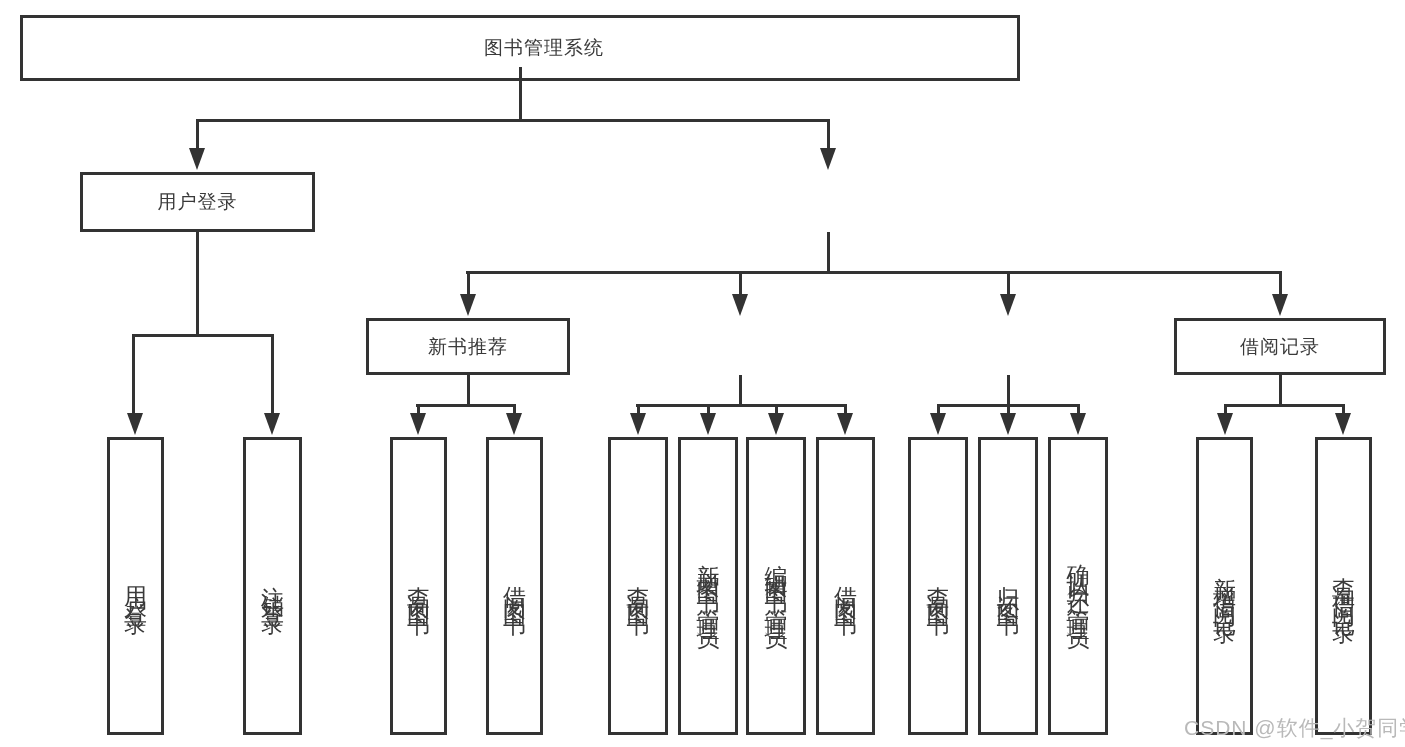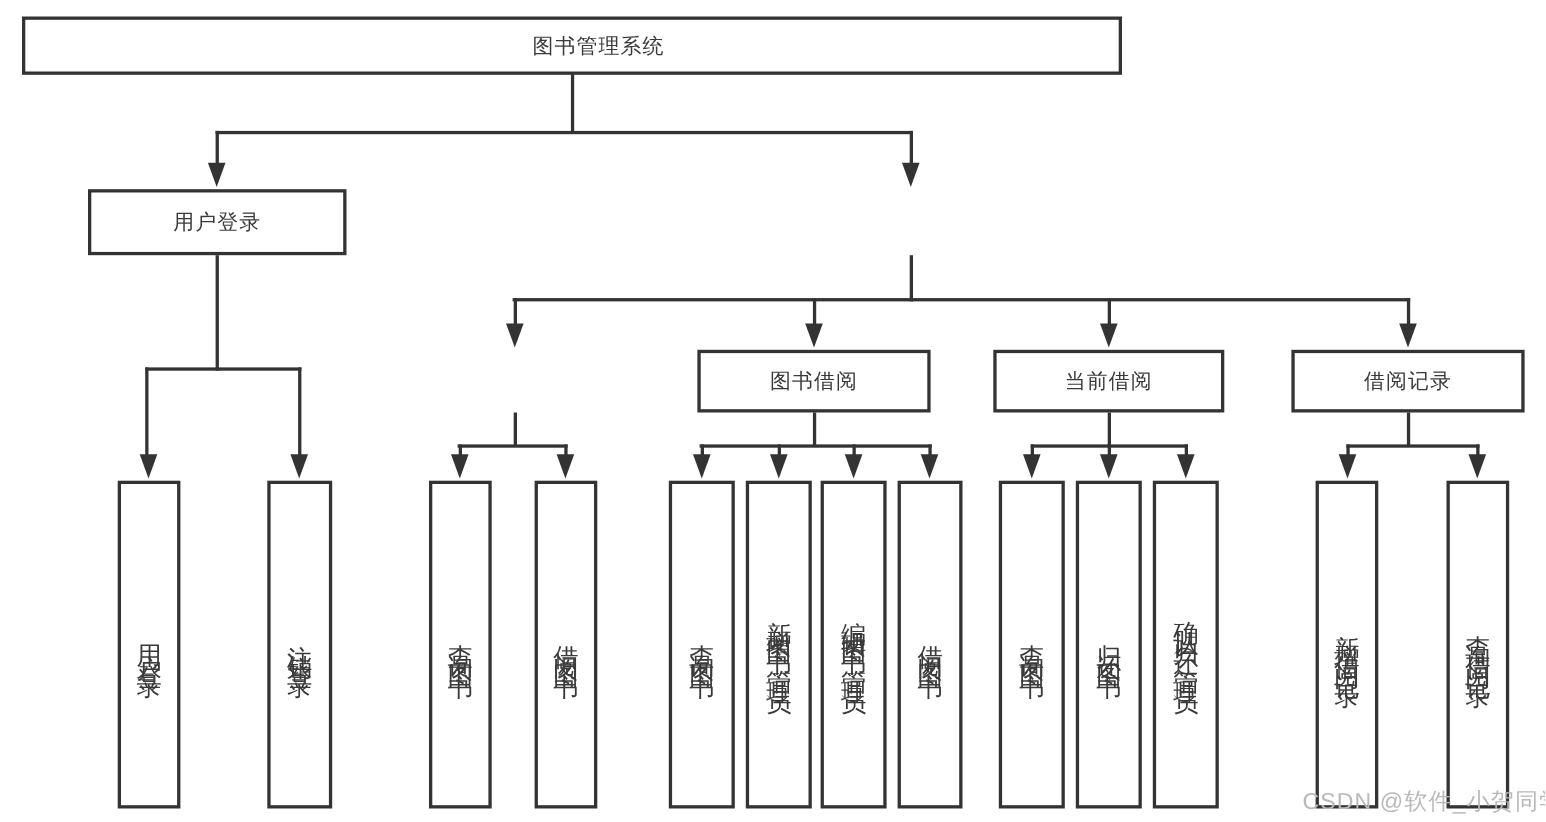--- a/index.html
+++ b/index.html
@@ -47,21 +47,21 @@
     color:var(--wm);
     letter-spacing:1px;
     white-space:nowrap;
   }
 </style>
 </head>
 <body>
 
 <div class="stage">
 
-  <div class="box hbox" style="left:20px;top:15px;width:1000px;height:53px;padding-left:48px;">
+  <div class="box hbox" style="left:20px;top:15px;width:1000px;height:66px;padding-left:48px;">
     <span>图书管理系统</span>
   </div>
 
   <div class="line" style="left:519px;top:67px;width:3px;height:54px;"></div>
   <div class="line" style="left:196px;top:119px;width:634px;height:3px;"></div>
   <div class="line" style="left:196px;top:119px;width:3px;height:32px;"></div>
   <div class="arrow" style="left:189px;top:148px;"></div>
   <div class="line" style="left:827px;top:119px;width:3px;height:32px;"></div>
   <div class="arrow" style="left:820px;top:148px;"></div>
 
@@ -80,25 +80,22 @@
   <div class="line" style="left:466px;top:271px;width:816px;height:3px;"></div>
   <div class="line" style="left:467px;top:271px;width:3px;height:25px;"></div>
   <div class="arrow" style="left:460px;top:294px;"></div>
   <div class="line" style="left:739px;top:271px;width:3px;height:25px;"></div>
   <div class="arrow" style="left:732px;top:294px;"></div>
   <div class="line" style="left:1007px;top:271px;width:3px;height:25px;"></div>
   <div class="arrow" style="left:1000px;top:294px;"></div>
   <div class="line" style="left:1279px;top:271px;width:3px;height:25px;"></div>
   <div class="arrow" style="left:1272px;top:294px;"></div>
 
-  <div class="box hbox" style="left:634px;top:318px;width:212px;height:57px;">
-    <span>图书借阅</span>
-  </div>
-  <div class="box hbox" style="left:903px;top:318px;width:210px;height:57px;">
-    <span>当前借阅</span>
+  <div class="box hbox" style="left:366px;top:318px;width:204px;height:57px;">
+    <span>新书推荐</span>
   </div>
   <div class="box hbox" style="left:1174px;top:318px;width:212px;height:57px;">
     <span>借阅记录</span>
   </div>
 
   <div class="line" style="left:467px;top:375px;width:3px;height:31px;"></div>
   <div class="line" style="left:416px;top:404px;width:100px;height:3px;"></div>
   <div class="line" style="left:417px;top:404px;width:3px;height:11px;"></div>
   <div class="arrow" style="left:410px;top:413px;"></div>
   <div class="line" style="left:513px;top:404px;width:3px;height:11px;"></div>

